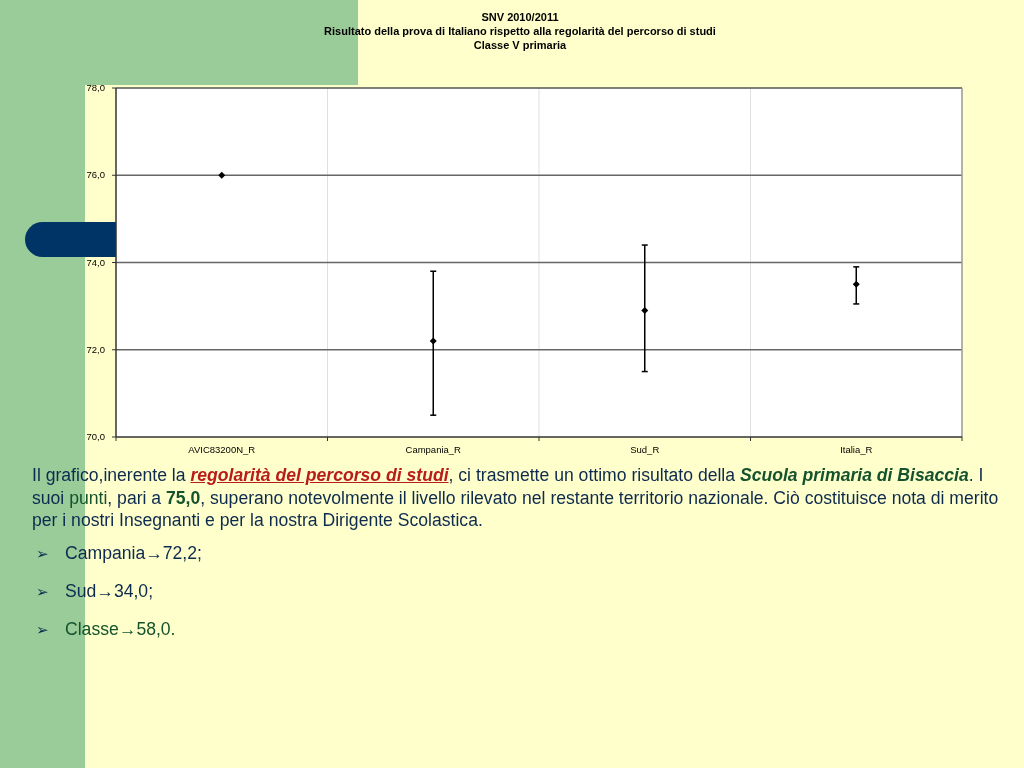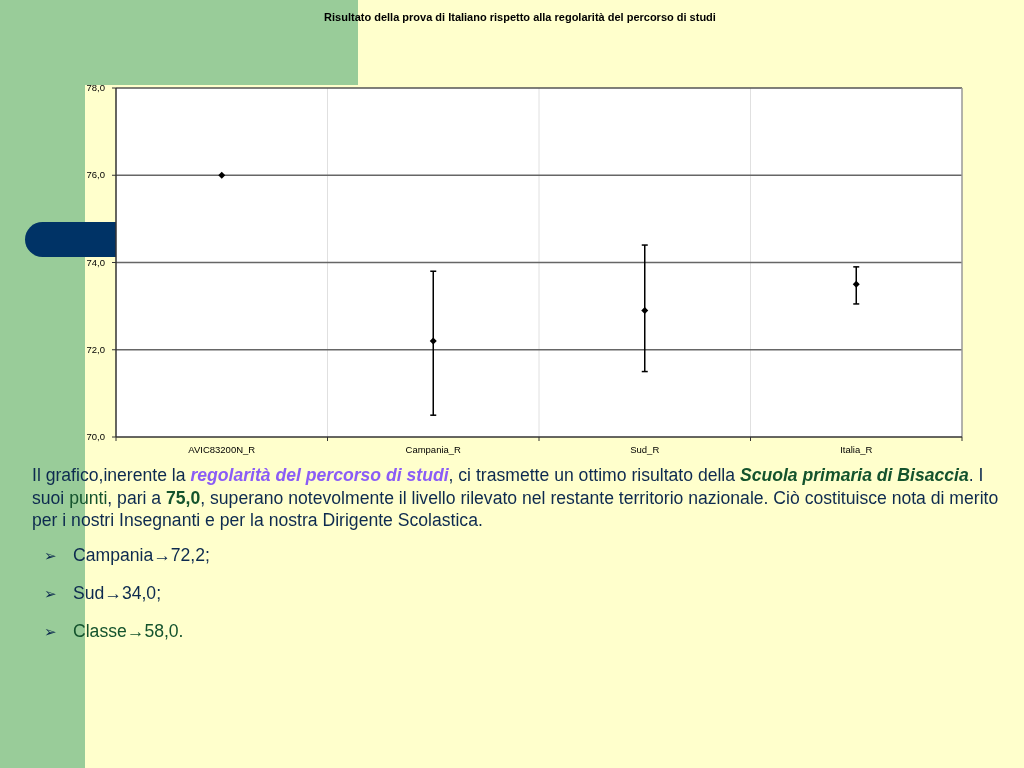--- a/index.html
+++ b/index.html
@@ -9,35 +9,37 @@
   .cream-corner { position:absolute; left:85px; top:85px; width:60px; height:60px; background:#ffffcc; border-top-left-radius:30px; }
   .pill { position:absolute; left:25px; top:222px; width:120px; height:35px; background:#003366; border-radius:18px 0 0 18px; }
   .chart-title { position:absolute; left:150px; top:10px; width:740px; text-align:center; font-weight:bold; font-size:11px; line-height:14px; color:#000; }
   .chart-title div { white-space:nowrap; }
   svg.chart { position:absolute; left:0; top:0; }
   .text-body { position:absolute; left:32px; top:464px; width:970px; color:#0d2a4f; font-size:17.6px; line-height:22.5px; }
   .text-body p { margin:0 0 10px 0; }
   .red { color:#14532d; }
   .bold { font-weight:bold; }
   .ital { font-style:italic; }
-  .blue-emph { color:#8b5cf6; font-weight:bold; font-style:italic; }
-  ul.bullets { list-style:none; margin:12px; padding:0; }
+  .blue-emph { color:#b91c1c; font-weight:bold; font-style:italic; text-decoration:underline; }
+  ul.bullets { list-style:none; margin:4px; padding:0; }
   ul.bullets li { margin:0 0 16px 0; height:22px; }
   .bul { display:inline-block; width:29px; color:#0d2a4f; font-size:15px; }
 </style>
 </head>
 <body>
 
 <div class="green-top"></div>
 <div class="green-left"></div>
 <div class="cream-corner"></div>
 <div class="pill"></div>
 
 <div class="chart-title">
+  <div>SNV 2010/2011</div>
   <div>Risultato della prova di Italiano rispetto alla regolarità del percorso di studi</div>
+  <div>Classe V primaria</div>
 </div>
 
 <svg class="chart" width="1024" height="460" xmlns="http://www.w3.org/2000/svg">
   <rect x="116" y="88" width="846" height="349" fill="#ffffff"></rect>
   <g id="vgrid">
       <line x1="327.5" y1="88" x2="327.5" y2="437" stroke="#e0e0e0" stroke-width="1"></line>
       <line x1="539" y1="88" x2="539" y2="437" stroke="#e0e0e0" stroke-width="1"></line>
       <line x1="750.5" y1="88" x2="750.5" y2="437" stroke="#e0e0e0" stroke-width="1"></line>
     </g>
   <g id="hgrid">

